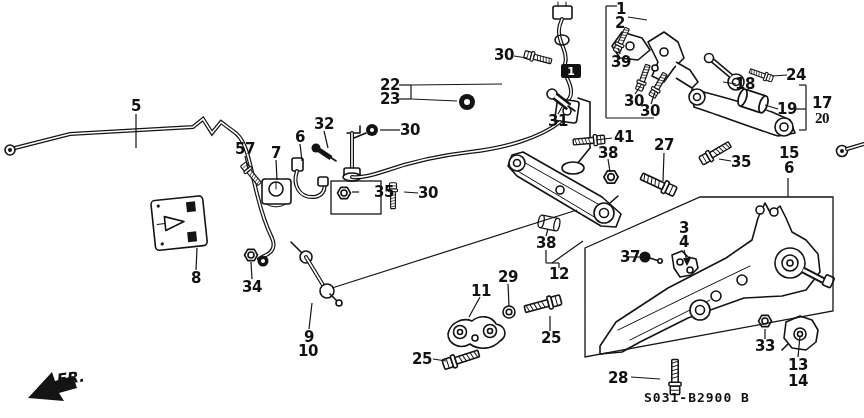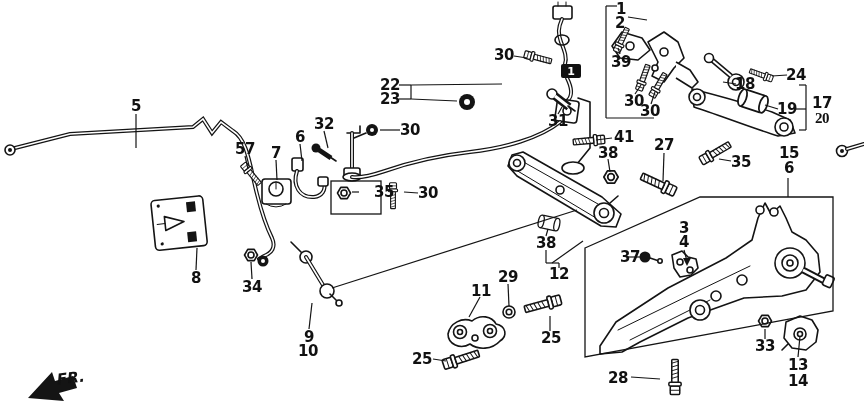--- a/index.html
+++ b/index.html
@@ -364,14 +364,15 @@
       <span class="plbl" style="left: 196px; top: 278px;">8</span>
       <span class="plbl" style="left: 252px; top: 287px; text-align: right;">34</span>
       <span class="plbl" style="left: 309px; top: 337px;">9</span>
       <span class="plbl" style="left: 308px; top: 351px; text-align: center;">10</span>
     </div>
 
 <div class="badge" id="badge-el" style="left: 561px; top: 64px;">1</div>
 
 <div class="fr-label">FR.</div>
 
+<div class="code-label">S031-B2900 B</div>
 
 </div>
 
 </body></html>

